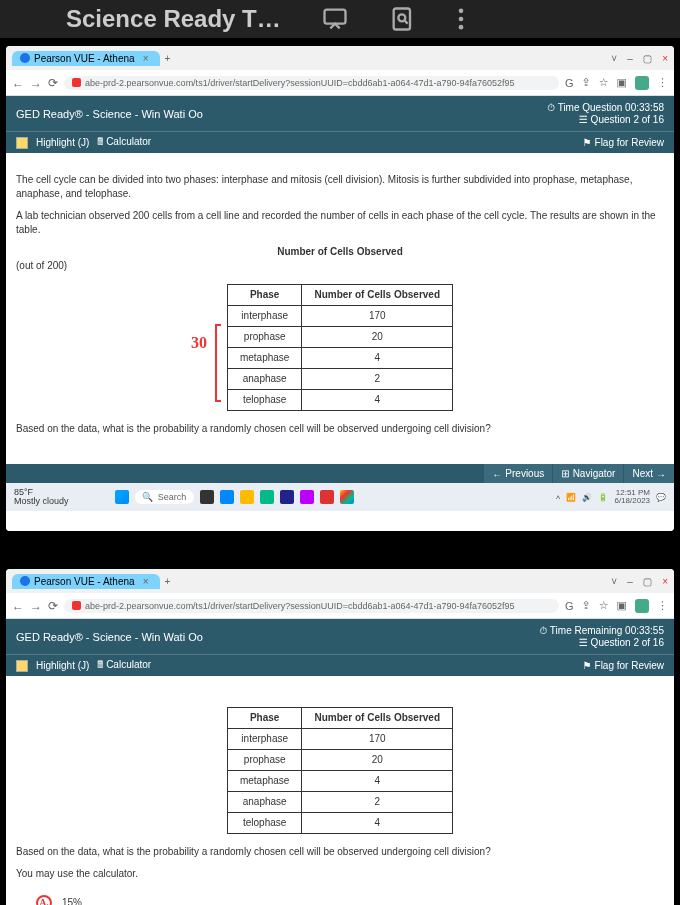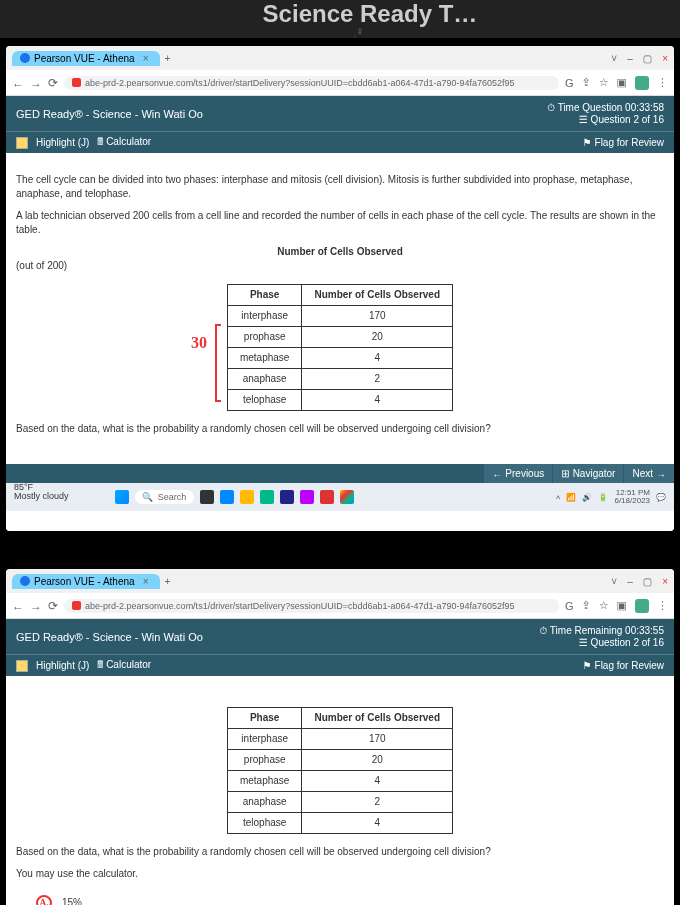--- a/index.html
+++ b/index.html
@@ -1,17 +1,17 @@
 <!DOCTYPE html>
 <html><head>
 <meta charset="utf-8">
 <style>
   * { box-sizing: border-box; margin: 0; padding: 0; }
   body { font-family: Arial, sans-serif; background: #000; width: 680px; }
-  .topbar { background: #222; height: 38px; display: flex; align-items: center; padding: 0 14px; flex-direction: column; }
+  .topbar { background: #222; height: 38px; display: flex; align-items: center; padding: 0 6px; }
   .topbar-title { color: #ccc; font-size: 24px; font-weight: bold; margin-left: 60px; }
   .topbar-icon { width: 28px; height: 28px; margin-left: 40px; color: #aaa; }
   .stack { background: #000; }
   .card { background: #fff; margin: 8px 6px; border-radius: 4px; overflow: hidden; }
   .card-spacer { height: 22px; background: #000; }
 
   .browser-top { display: flex; align-items: center; background: #f1f1f1; height: 24px; padding: 0 6px; font-size: 10px; }
   .tab { display: flex; align-items: center; background: #7dd3fc; border-radius: 6px 6px 0 0; padding: 2px 8px; gap: 4px; }
   .tab-icon { width: 10px; height: 10px; background: #1a73e8; border-radius: 50%; }
   .tab-close, .tab-add { color: #666; cursor: pointer; padding: 0 4px; }
@@ -43,21 +43,21 @@
   .bracket { position: absolute; border-left: 2px solid #e33; border-top: 2px solid #e33; border-bottom: 2px solid #e33; width: 6px; }
 
   .choices { font-size: 10px; padding: 4px 20px; }
   .choices .row { display: flex; align-items: center; gap: 10px; padding: 2px 0; }
   .choice-letter { width: 16px; text-align: center; }
   .red-circle { border: 2px solid #e33; border-radius: 50%; width: 16px; height: 16px; display: inline-flex; align-items: center; justify-content: center; color: #e33; font-weight: bold; font-family: cursive; }
 
   .nav-footer { background: #2c5a6b; display: flex; justify-content: flex-end; gap: 1px; padding: 0; font-size: 10px; color: #fff; }
   .nav-footer div { background: #3a6a7b; padding: 4px 8px; cursor: pointer; display: flex; align-items: center; gap: 3px; }
 
-  .taskbar { background: #e9eef5; display: flex; height: 28px; padding: 0 8px; font-size: 9px; color: #333; gap: 6px; }
+  .taskbar { background: #e9eef5; display: flex; align-items: center; height: 28px; padding: 8px 8px; font-size: 9px; color: #333; gap: 6px; }
   .weather { display: flex; flex-direction: column; line-height: 1; }
   .tb-icons { display: flex; gap: 6px; margin-left: 40px; align-items: center; }
   .tb-icon { width: 14px; height: 14px; border-radius: 2px; }
   .search-box { display: flex; align-items: center; background: #fff; border-radius: 12px; padding: 2px 8px; gap: 4px; font-size: 9px; color: #666; }
   .tray { margin-left: auto; display: flex; align-items: center; gap: 6px; font-size: 8px; color: #555; }
 
   .card .spacer-bottom { height: 20px; background: #fff; }
 </style>
 </head>
 <body>

